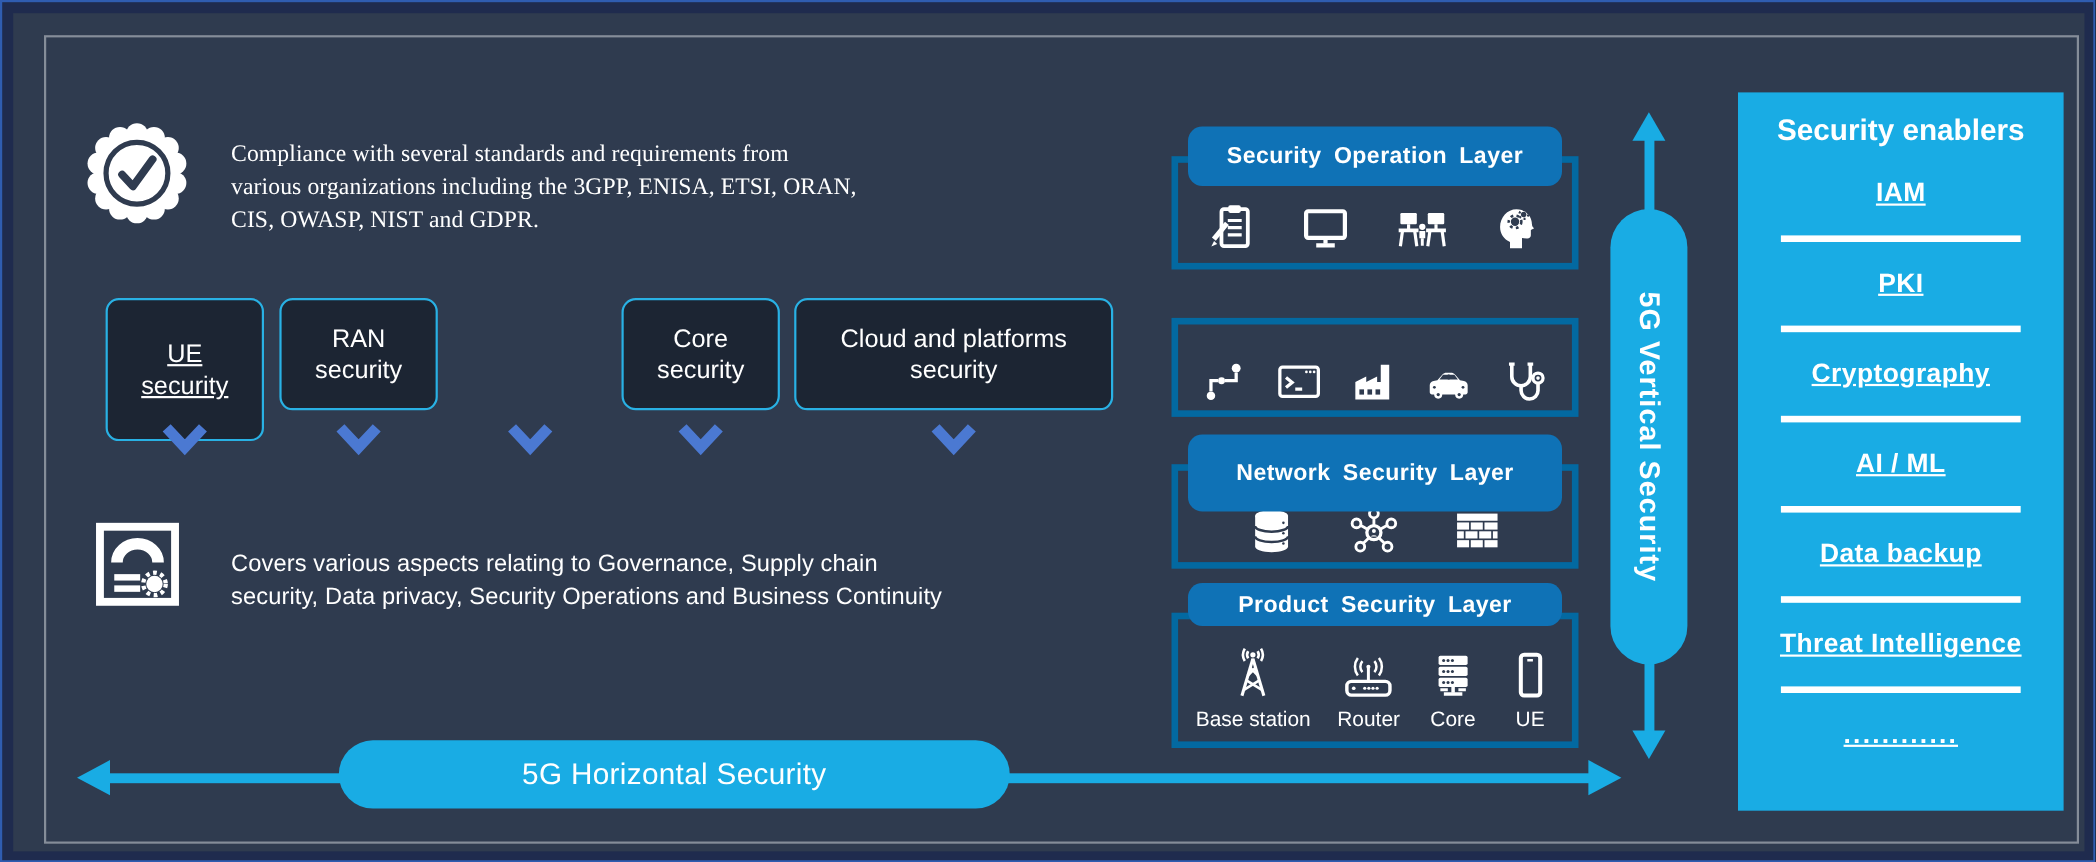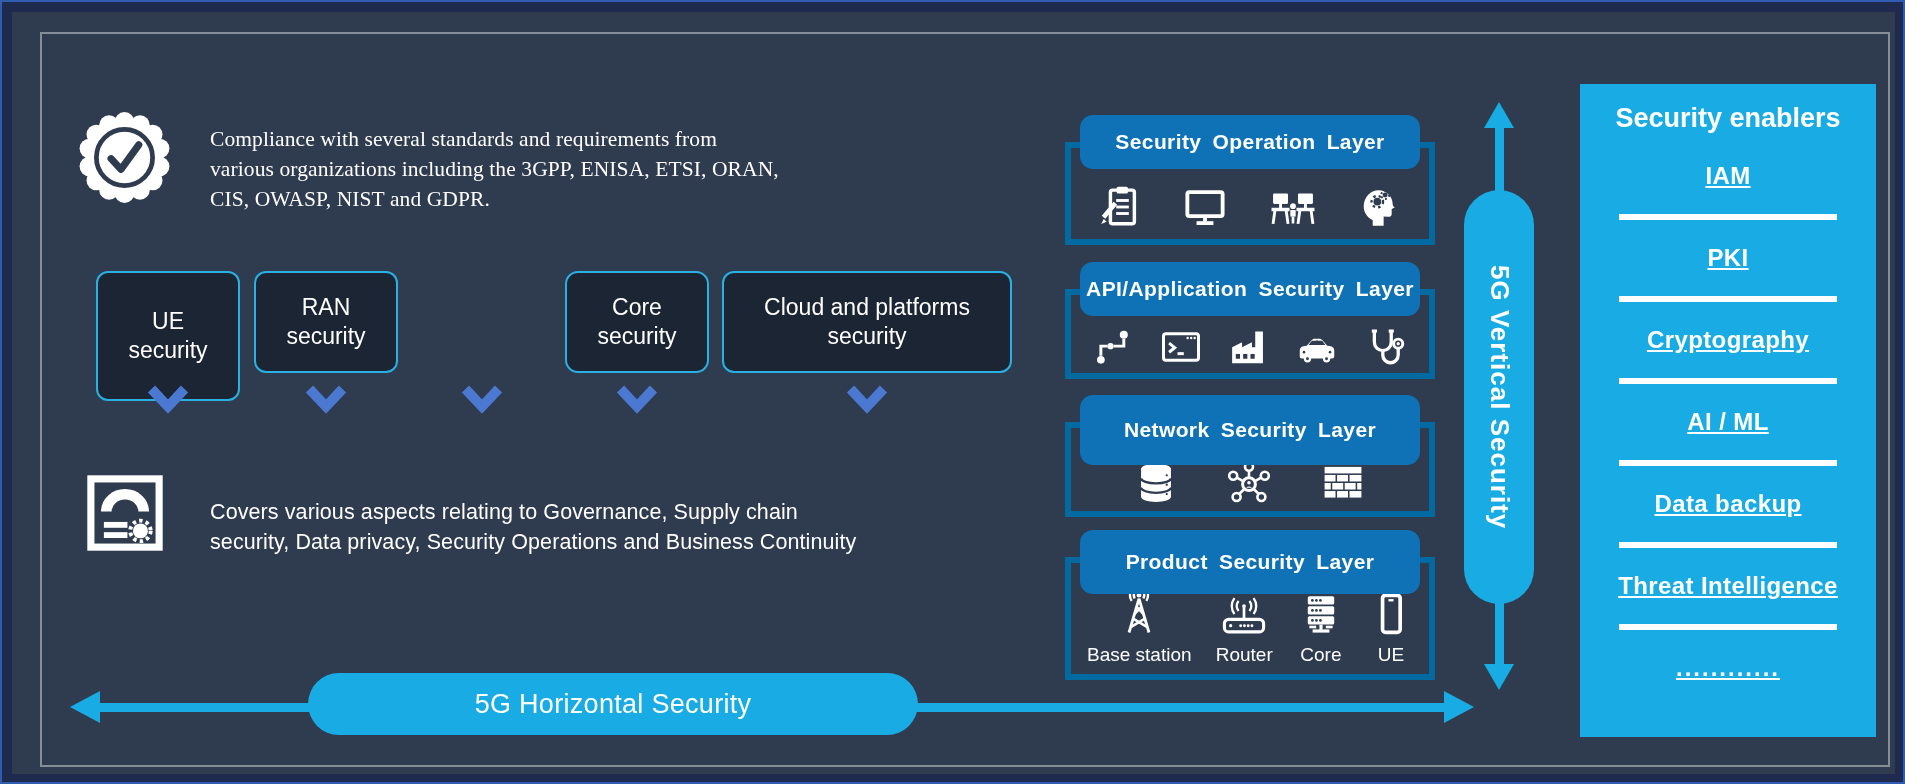--- a/index.html
+++ b/index.html
@@ -55,21 +55,21 @@
         <circle cx="24" cy="24" r="19"></circle>
       </g>
       <circle cx="24" cy="24" r="14.2" fill="#fff" stroke="#2f3b4f" stroke-width="2.4"></circle>
       <path d="M17.2,24.6 l5,5.4 L31.2,17.6" fill="none" stroke="#2f3b4f" stroke-width="3.6" stroke-linecap="round" stroke-linejoin="round"></path>
     </svg>
   </div>
   <div class="abs para" style="left:198px;top:112px;width:720px;font-family:Liberation Serif, serif;">Compliance with several standards and requirements from
 various organizations including the 3GPP, ENISA, ETSI, ORAN,
 CIS, OWASP, NIST and GDPR.</div>
 
-  <div class="abs dbox" style="left:84px;top:259px;width:144px;height:130px;">
+  <div class="abs dbox" style="left:84px;top:259px;width:144px;height:130px;text-decoration:underline;">
         <span>UE security</span>
       </div>
   <div class="abs dbox" style="left:242px;top:259px;width:144px;height:102px;">
         <span>RAN security</span>
       </div>
   <div class="abs dbox" style="left:553px;top:259px;width:144px;height:102px;border-radius:13px;">
         <span>Core security</span>
       </div>
   <div class="abs dbox" style="left:710px;top:259px;width:290px;height:102px;">
         <span>Cloud and platforms security</span>
@@ -201,23 +201,20 @@
       </svg>
       <svg width="44" height="46" viewBox="0 0 24 24">
         <path d="M6.2,3.2 v6.2 a4.6,4.6 0 0 0 9.2,0 V3.2" fill="none" stroke="#fff" stroke-width="1.8"></path>
         <line x1="4.8" y1="3.3" x2="7.6" y2="3.3" stroke="#fff" stroke-width="1.7"></line>
         <line x1="14" y1="3.3" x2="16.8" y2="3.3" stroke="#fff" stroke-width="1.7"></line>
         <path d="M10.8,14.4 v2 a4.2,4.2 0 0 0 8.4,0 v-3.5" fill="none" stroke="#fff" stroke-width="1.8"></path>
         <circle cx="19.2" cy="10.2" r="2.5" fill="none" stroke="#fff" stroke-width="1.6"></circle>
         <circle cx="19.2" cy="10.2" r="0.9" fill="#fff"></circle>
       </svg>
     </div>
-  </div>
-  <div class="abs layer-pill" style="left:1068px;top:250px;width:340px;height:54px;">
-    <span>API/Application Security Layer</span>
   </div>
 
   <div class="abs layer-box" style="left:1053px;top:410px;width:370px;height:95px;">
     <div class="icon-row" style="justify-content:center;gap:46px;padding-top:26px;">
       <svg width="46" height="48" viewBox="0 0 24 24">
         <ellipse cx="12" cy="4.6" rx="7.8" ry="2.7" fill="#fff"></ellipse>
         <path d="M4.2,4.6 V19.2 c0,1.5 3.5,2.7 7.8,2.7 s7.8,-1.2 7.8,-2.7 V4.6" fill="#fff"></path>
         <path d="M4.2,9.5 c0,1.5 3.5,2.7 7.8,2.7 s7.8,-1.2 7.8,-2.7" fill="none" stroke="#2f3b4f" stroke-width="1.2"></path>
         <path d="M4.2,14.4 c0,1.5 3.5,2.7 7.8,2.7 s7.8,-1.2 7.8,-2.7" fill="none" stroke="#2f3b4f" stroke-width="1.2"></path>
         <circle cx="17.6" cy="8" r="0.6" fill="#2f3b4f"></circle>
@@ -316,21 +313,21 @@
       </div>
       <div class="p-item">
         <svg width="44" height="50" viewBox="0 0 24 24">
           <rect x="7.4" y="1.8" width="9.6" height="20.2" rx="1.6" fill="none" stroke="#fff" stroke-width="2"></rect>
           <line x1="10.6" y1="4.5" x2="13.4" y2="4.5" stroke="#fff" stroke-width="1.3"></line>
         </svg>
         <span class="p-label">UE</span>
       </div>
     </div>
   </div>
-  <div class="abs layer-pill" style="left:1068px;top:518px;width:340px;height:64px;justify-content:center;">
+  <div class="abs layer-pill" style="left:1068px;top:518px;width:340px;height:39px;justify-content:center;">
     <span>Product Security Layer</span>
   </div>
 
   <div class="abs vline" style="left:1483px;top:112px;height:548px;"></div>
   <div class="abs tri" style="left:1472px;top:90px;border-left:15px solid transparent;border-right:15px solid transparent;border-bottom:26px solid #19ace4;"></div>
   <div class="abs tri" style="left:1472px;top:652px;border-left:15px solid transparent;border-right:15px solid transparent;border-top:26px solid #19ace4;"></div>
   <div class="abs cyan vpill" style="left:1452px;top:178px;width:70px;height:414px;">
     <span class="vtext">5G Vertical Security</span>
   </div>
 

